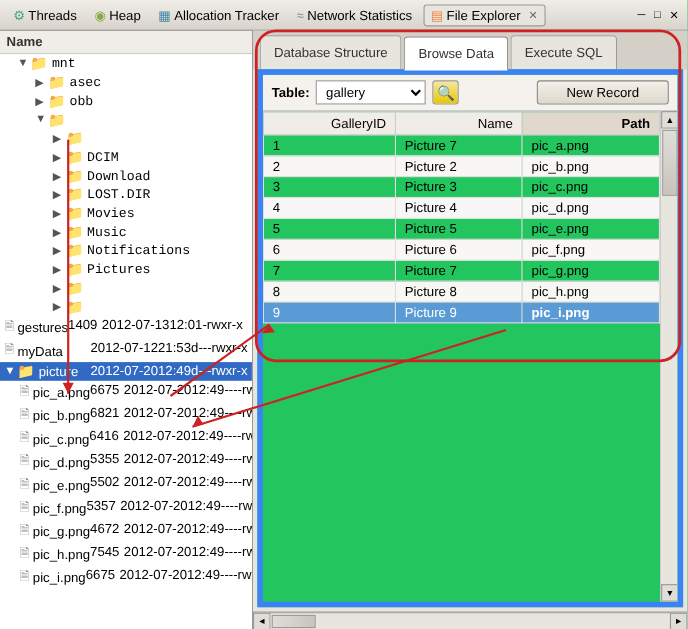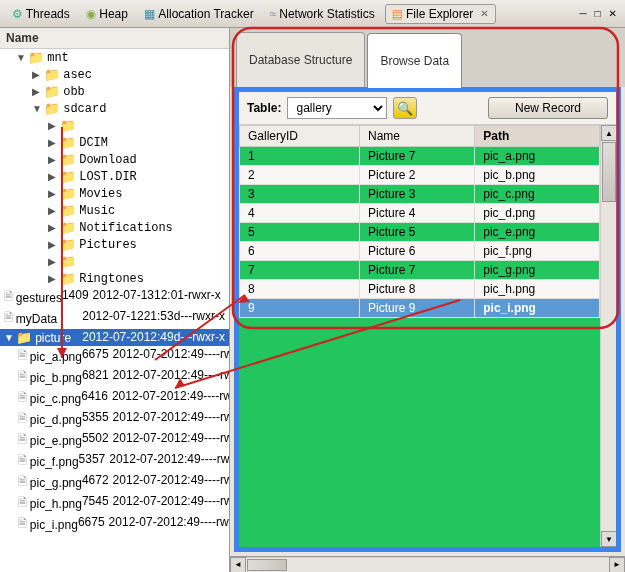--- a/index.html
+++ b/index.html
@@ -85,21 +85,21 @@
 
     
     .tabs-bar {
       display: flex;
       align-items: flex-end;
       padding: 4px 6px 0 6px;
       gap: 2px;
       background: #d4d0c8;
     }
     .tab {
-      padding: 20px 12px;
+      padding: 8px 12px;
       border: 1px solid #999;
       border-bottom: none;
       background: #e8e4de;
       cursor: pointer;
       border-radius: 4px 4px 0 0;
       color: #333;
     }
     .tab.active {
       background: white;
       border-color: #888;
@@ -159,21 +159,21 @@
       overflow: auto;
     }
     .data-table {
       border-collapse: collapse;
       width: 100%;
     }
     .data-table th {
       background: #f0ede8;
       border: 1px solid #ccc;
       padding: 3px 8px;
-      text-align: left;
+      text-align: right;
       font-weight: normal;
       white-space: nowrap;
     }
     .data-table th.sorted {
       background: #e0d8cc;
       font-weight: bold;
     }
     .data-table td {
       border: 1px solid #ddd;
       padding: 2px 8px;
@@ -292,21 +292,20 @@
           <span class="tree-indent"></span>
         <span class="tree-arrow">▶</span>
         <span class="folder-icon">📁</span>
         <span class="tree-label">obb</span>
       </div>
       <div class="tree-item">
         <span class="tree-indent"></span>
           <span class="tree-indent"></span>
         <span class="tree-arrow">▼</span>
         <span class="folder-icon">📁</span>
-        <span class="tree-label">sdcard</span>
       </div>
       <div class="tree-item">
         <span class="tree-indent"></span>
           <span class="tree-indent"></span>
           <span class="tree-indent"></span>
         <span class="tree-arrow">▶</span>
         <span class="folder-icon">📁</span>
       </div>
       <div class="tree-item">
         <span class="tree-indent"></span>
@@ -370,21 +369,20 @@
           <span class="tree-indent"></span>
         <span class="tree-arrow">▶</span>
         <span class="folder-icon">📁</span>
       </div>
       <div class="tree-item">
         <span class="tree-indent"></span>
           <span class="tree-indent"></span>
           <span class="tree-indent"></span>
         <span class="tree-arrow">▶</span>
         <span class="folder-icon">📁</span>
-        <span class="tree-label">Ringtones</span>
       </div>
 
       <div class="file-row">
         <div class="file-col-name">
           <span class="file-icon">🗎</span>
           <span>gestures</span>
         </div>
         <div class="file-col-size">1409</div>
         <div class="file-col-date">2012-07-13</div>
         <div class="file-col-time">12:01</div>
@@ -505,20 +503,23 @@
     </div>
 
     <div class="right-panel">
 
       <div class="tabs-bar">
         <div class="tab">
           <span>Database Structure</span>
         </div>
         <div class="tab active">
           <span>Browse Data</span>
+        </div>
+        <div class="tab">
+          <span>Execute SQL</span>
         </div>
       </div>
 
       <div class="content-area">
 
         <div class="db-toolbar">
           <label>Table:</label>
           <select class="table-select">
             <option>gallery</option>
           </select>

